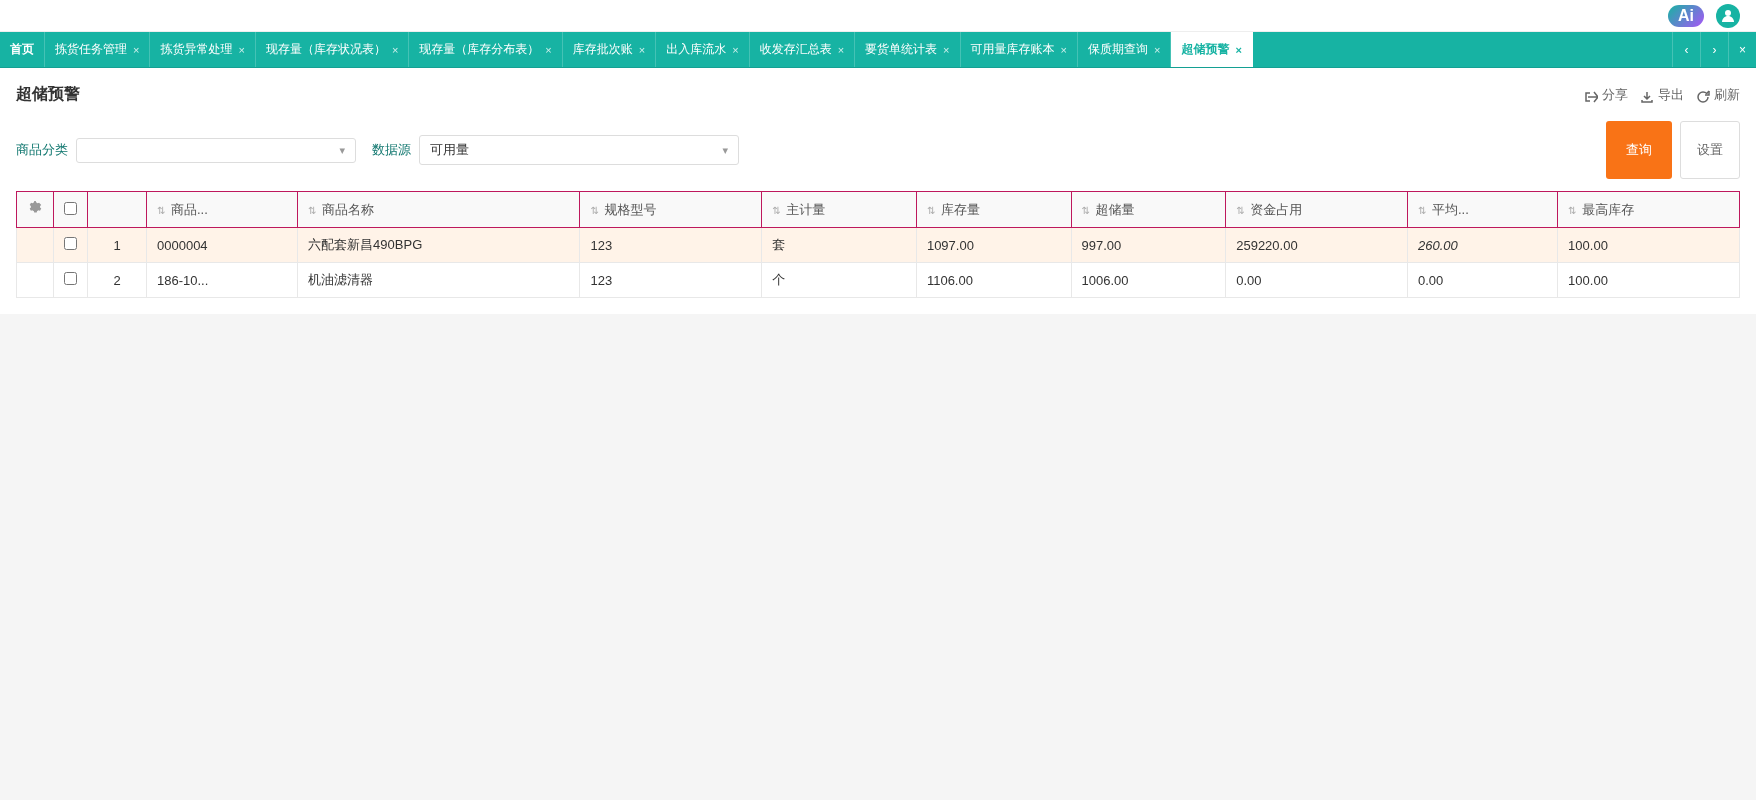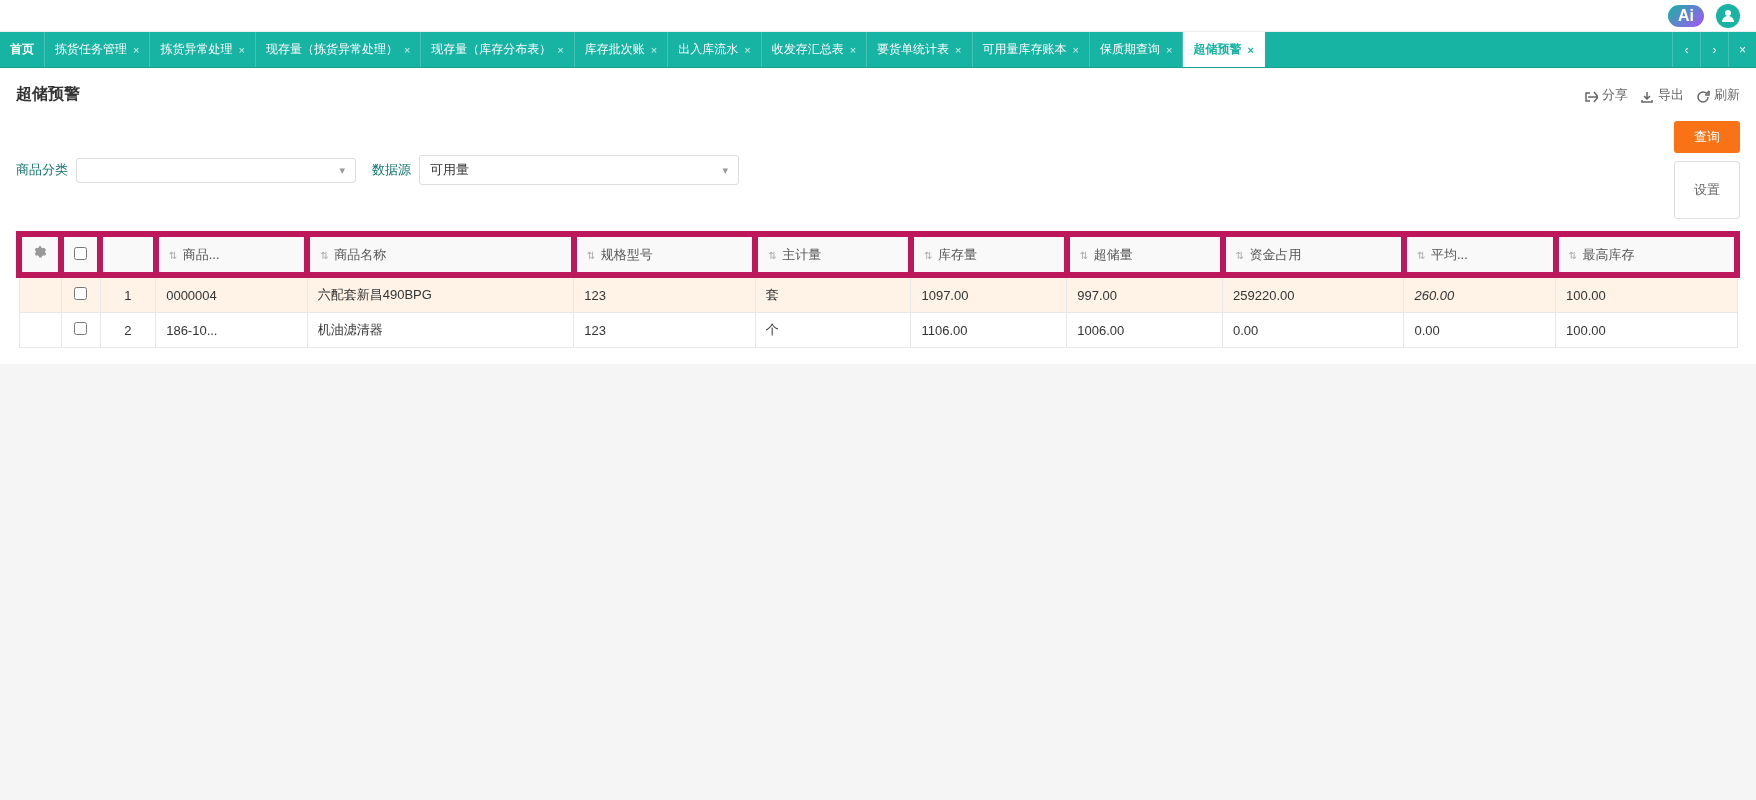--- a/index.html
+++ b/index.html
@@ -140,21 +140,21 @@
     }
 
     
     .data-table {
       width: 100%;
       border-collapse: collapse;
       font-size: 13px;
     }
     .data-table th {
       background: #f9f9f9;
-      border: 6px solid #be185d;
+      border: 1px solid #be185d;
       padding: 8px 10px;
       text-align: left;
       color: #555;
       font-weight: normal;
       white-space: nowrap;
     }
     .data-table th .sort-icon {
       color: #aaa;
       font-size: 10px;
       margin-right: 2px;
@@ -240,21 +240,21 @@
   </div>
   <div class="nav-tab">
     <span>拣货任务管理</span>
     <span class="close-btn">×</span>
   </div>
   <div class="nav-tab">
     <span>拣货异常处理</span>
     <span class="close-btn">×</span>
   </div>
   <div class="nav-tab">
-    <span>现存量（拣货异常处理）</span>
+    <span>现存量（库存状况表）</span>
     <span class="close-btn">×</span>
   </div>
   <div class="nav-tab">
     <span>现存量（库存分布表）</span>
     <span class="close-btn">×</span>
   </div>
   <div class="nav-tab">
     <span>库存批次账</span>
     <span class="close-btn">×</span>
   </div>
@@ -324,21 +324,21 @@
         <span class="chevron">▾</span>
       </div>
     </div>
     <div class="filter-item">
       <span class="filter-label">数据源</span>
       <div class="filter-select filter-select-sm">
         <span>可用量</span>
         <span class="chevron">▾</span>
       </div>
     </div>
-    <div style="margin-left:auto; display:flex; gap:8px;flex-direction:column;">
+    <div style="margin-left:auto; display:flex; gap:8px;">
       <button class="query-btn">查询</button>
       <button class="settings-btn">设置</button>
     </div>
   </div>
 
   <table class="data-table">
     <thead>
       <tr>
         <th class="gear-cell">
           <svg class="gear-icon-svg" viewBox="0 0 16 16">

